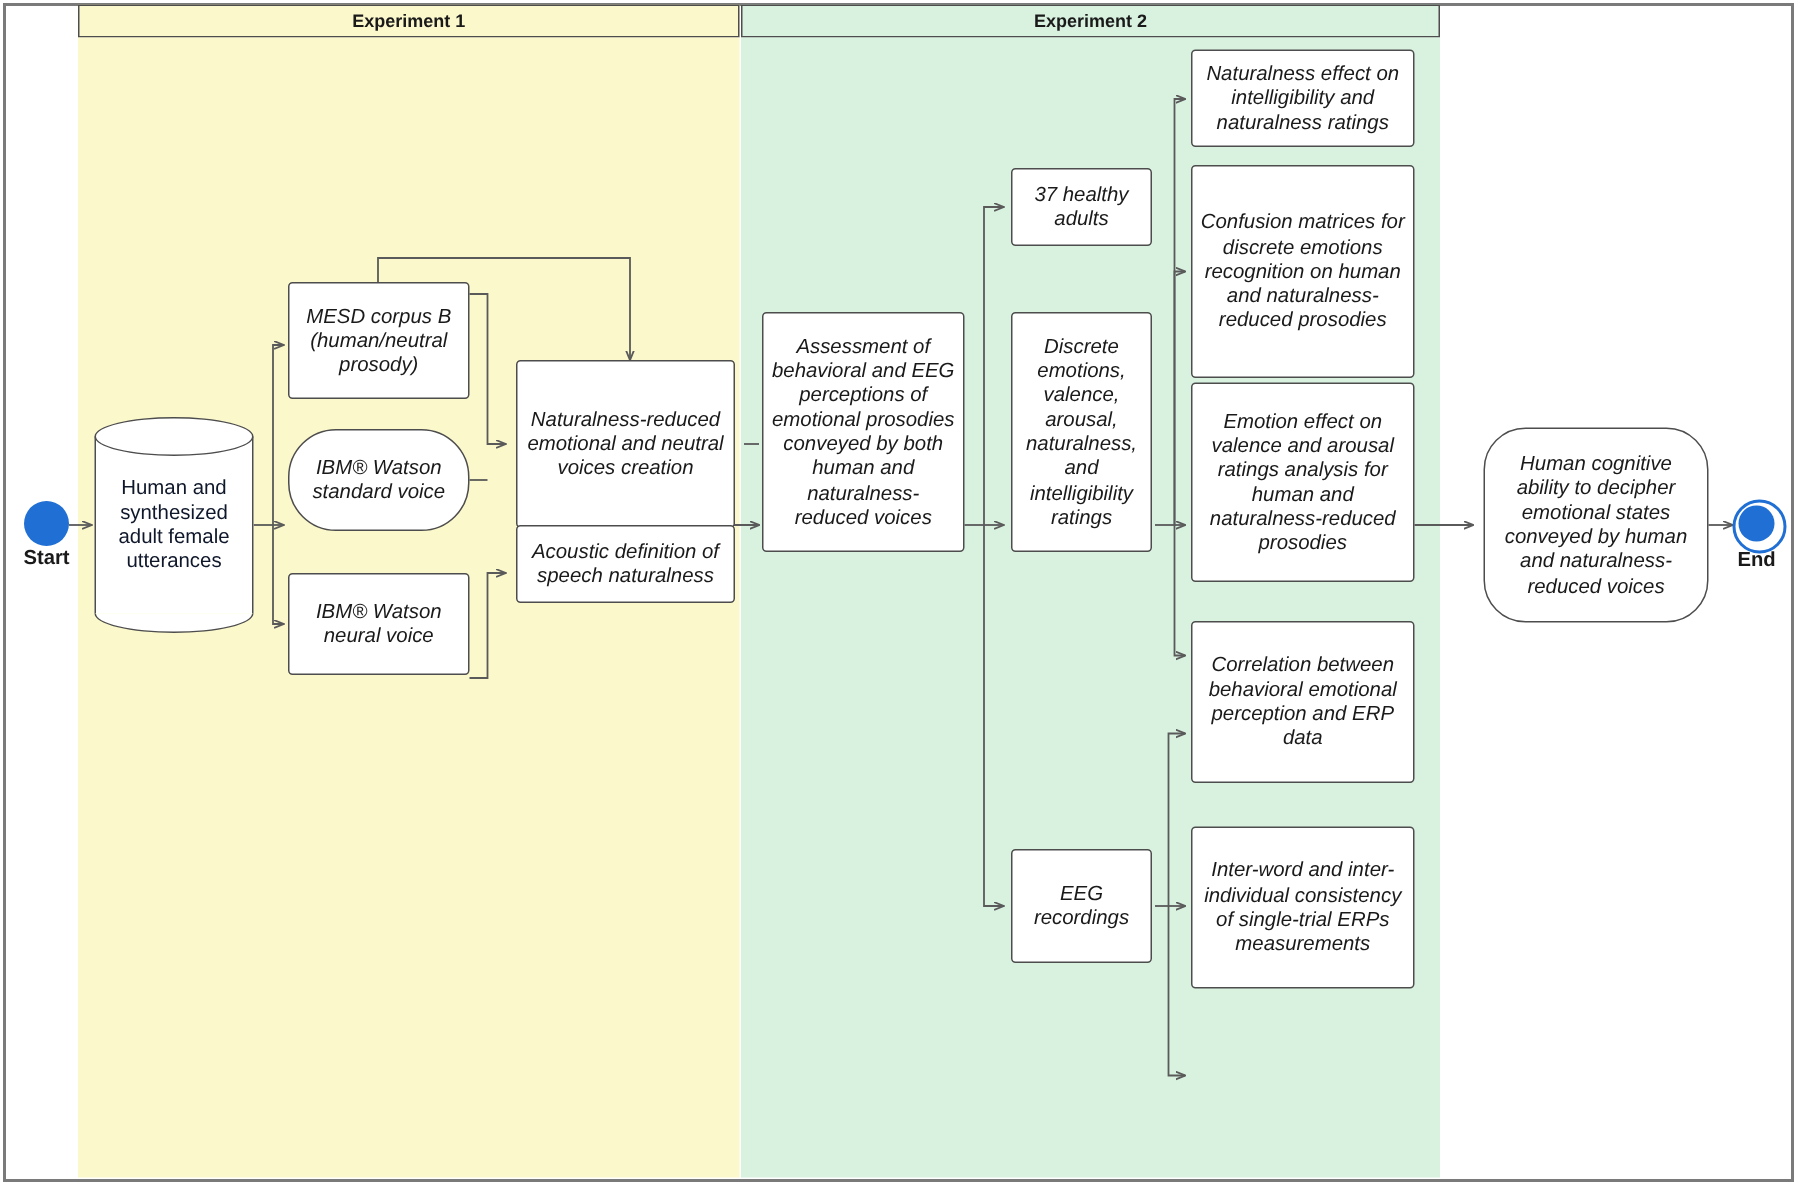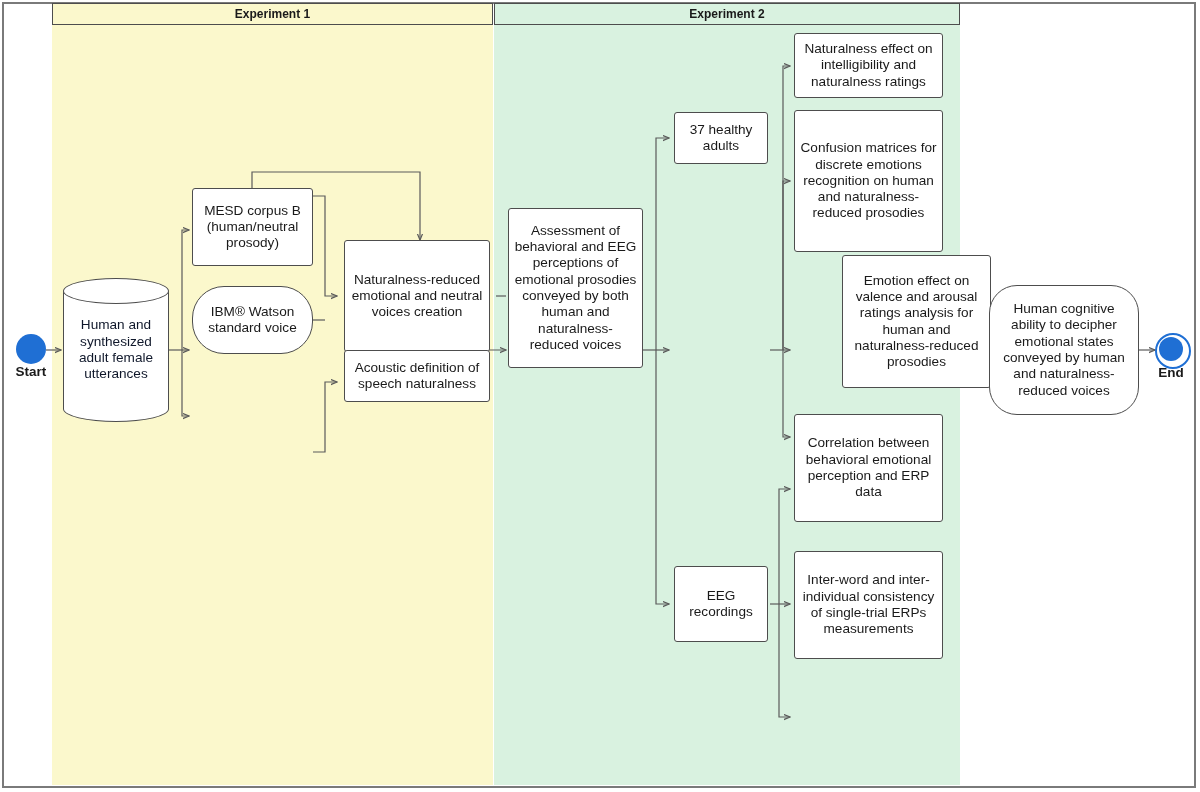--- a/index.html
+++ b/index.html
@@ -9,21 +9,21 @@
   .frame{position:absolute;left:2px;top:2px;width:1194px;height:786px;border:2px solid #7a7a7a;box-sizing:border-box;}
 
   .lane{position:absolute;box-sizing:border-box;}
   .lane-head{position:absolute;box-sizing:border-box;border:1.5px solid #4d4d4d;
              display:flex;align-items:center;justify-content:center;
              font-size:12px;font-weight:bold;color:#1a1a1a;}
   .lane-body{position:absolute;box-sizing:border-box;}
 
   .node{position:absolute;box-sizing:border-box;background:#ffffff;border:1.4px solid #4d4d4d;
         border-radius:3px;display:flex;align-items:center;justify-content:center;text-align:center;
-        font-size:13.6px;line-height:1.20;color:#1a1a1a;padding:3px 5px;}
+        font-size:13.6px;line-height:1.20;color:#1a1a1a;padding:3px 5px;font-style:italic;}
   .node.term{border-radius:28px;}
 
   .cyl{position:absolute;box-sizing:border-box;}
   .cyl .body{position:absolute;left:0;right:0;top:13px;bottom:13px;background:#ffffff;
              border-left:1.4px solid #4d4d4d;border-right:1.4px solid #4d4d4d;}
   .cyl .top{position:absolute;left:0;right:0;top:0;height:26px;background:#ffffff;
             border:1.4px solid #4d4d4d;border-radius:50%/50%;box-sizing:border-box;}
   .cyl .bot{position:absolute;left:0;right:0;bottom:0;height:26px;background:#ffffff;
             border:1.4px solid #4d4d4d;border-radius:50%/50%;box-sizing:border-box;
             clip-path: inset(50% -3px -3px -3px);}
@@ -116,46 +116,52 @@
     <div class="bot"></div>
     <div class="txt">Human and synthesized adult female utterances</div>
   </div>
 
   <div class="node" style="left:192px;top:188px;width:121px;height:78px;">
     <span>MESD corpus B (human/neutral prosody)</span>
   </div>
   <div class="node" style="left:192px;top:286px;width:121px;height:68px;border-radius:32px;">
     <span>IBM® Watson standard voice</span>
   </div>
+  <div class="node" style="left:192px;top:382px;width:121px;height:68px;">
+    <span>IBM® Watson neural voice</span>
+  </div>
 
   <div class="node" style="left:344px;top:240px;width:146px;height:112px;">
     <span>Naturalness-reduced emotional and neutral voices creation</span>
   </div>
   <div class="node" style="left:344px;top:350px;width:146px;height:52px;">
     <span>Acoustic definition of speech naturalness</span>
   </div>
 
   <div class="node" style="left:508px;top:208px;width:135px;height:160px;">
     <span>Assessment of behavioral and EEG perceptions of emotional prosodies conveyed by both human and naturalness-reduced voices</span>
   </div>
 
   <div class="node" style="left:674px;top:112px;width:94px;height:52px;">
     <span>37 healthy adults</span>
   </div>
+  <div class="node" style="left:674px;top:208px;width:94px;height:160px;">
+    <span>Discrete emotions, valence, arousal, naturalness, and intelligibility ratings</span>
+  </div>
   <div class="node" style="left:674px;top:566px;width:94px;height:76px;">
     <span>EEG recordings</span>
   </div>
 
   <div class="node" style="left:794px;top:33px;width:149px;height:65px;">
     <span>Naturalness effect on intelligibility and naturalness ratings</span>
   </div>
   <div class="node" style="left:794px;top:110px;width:149px;height:142px;">
     <span>Confusion matrices for discrete emotions recognition on human and naturalness-reduced prosodies</span>
   </div>
-  <div class="node" style="left:794px;top:255px;width:149px;height:133px;margin-left:48px;">
+  <div class="node" style="left:794px;top:255px;width:149px;height:133px;">
     <span>Emotion effect on valence and arousal ratings analysis for human and naturalness-reduced prosodies</span>
   </div>
   <div class="node" style="left:794px;top:414px;width:149px;height:108px;">
     <span>Correlation between behavioral emotional perception and ERP data</span>
   </div>
   <div class="node" style="left:794px;top:551px;width:149px;height:108px;">
     <span>Inter-word and inter-individual consistency of single-trial ERPs measurements</span>
   </div>
 
   <div class="node term" style="left:989px;top:285px;width:150px;height:130px;">

